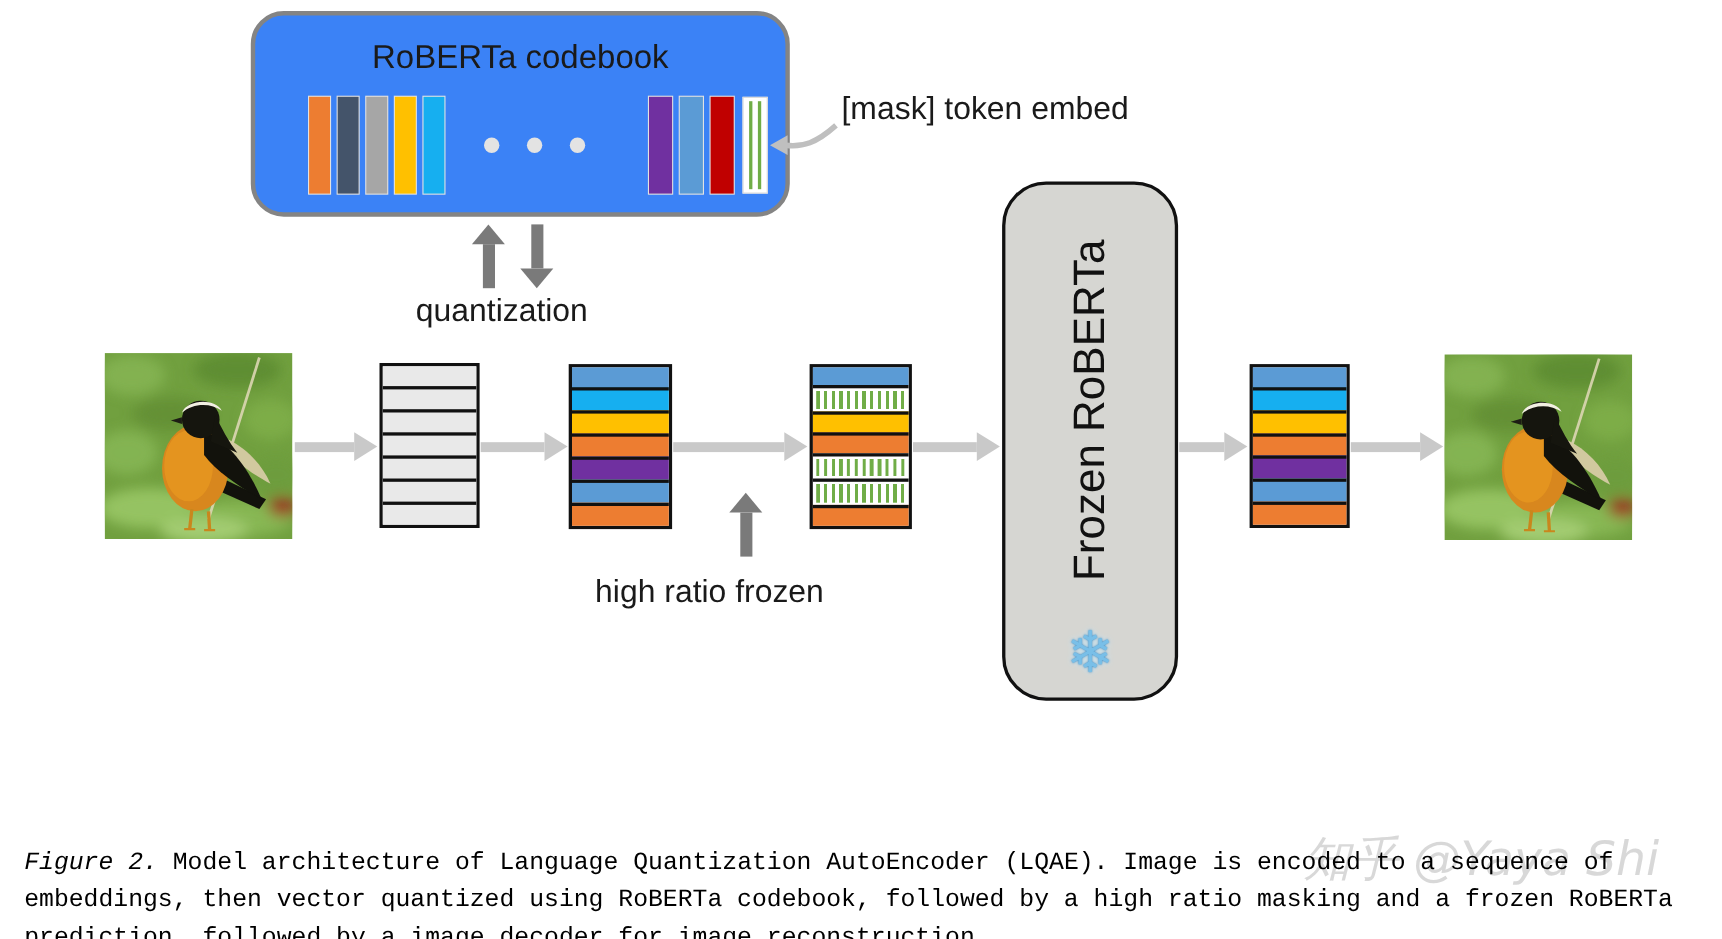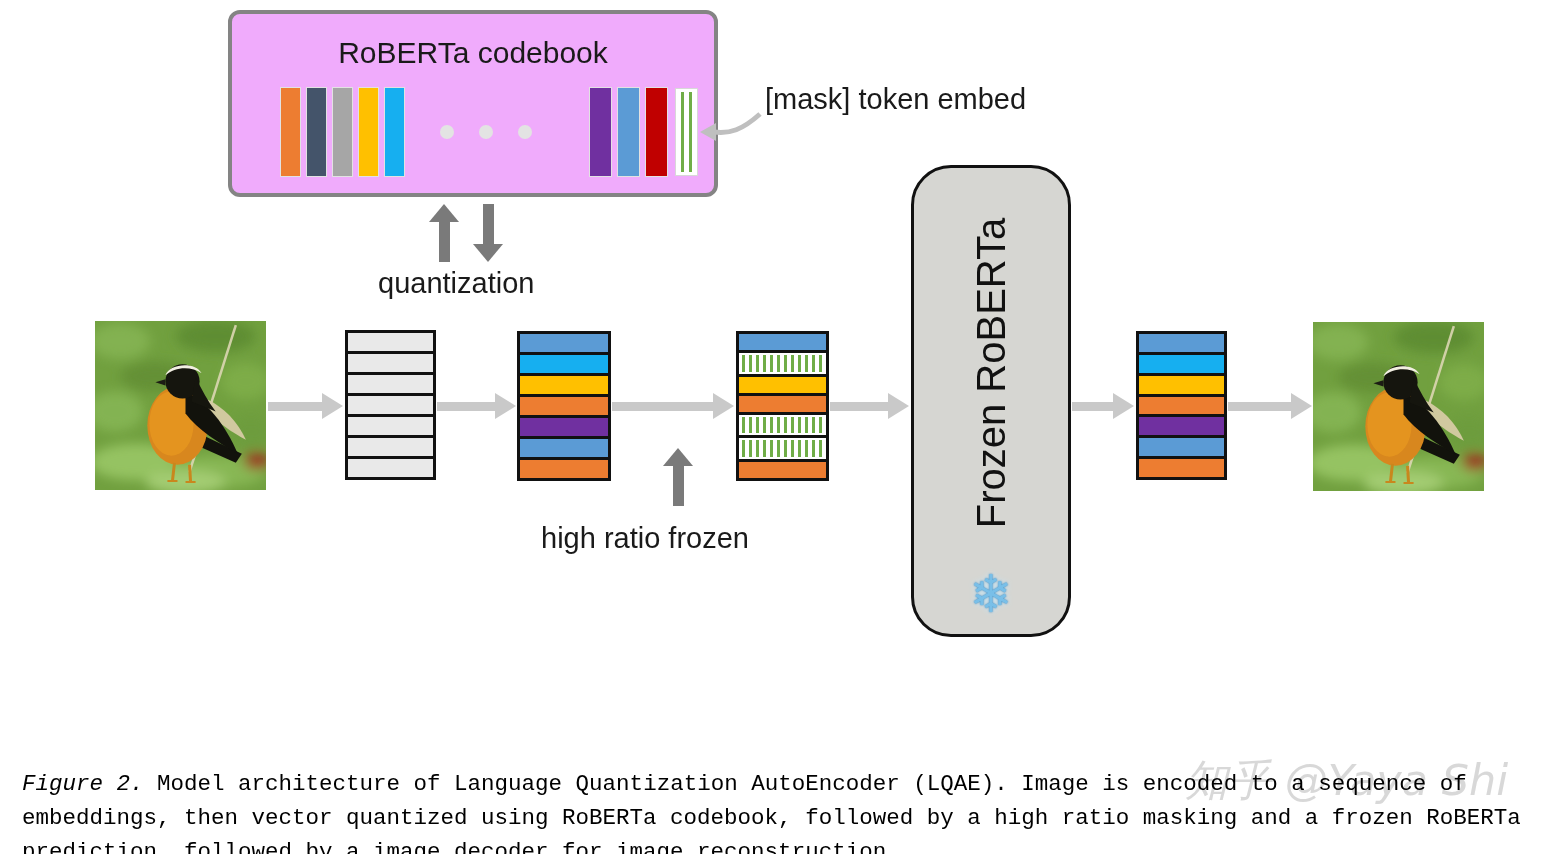--- a/index.html
+++ b/index.html
@@ -1,21 +1,21 @@
 <!DOCTYPE html>
 <html style="--arrow-light: #C9C9C9; --arrow-dark: #7A7A7A; --mask-green: #70AD47; --frozen-fill: #D6D6D2; --box-border: #848484; --dot-gray: #E3E3E3;"><head>
 <meta charset="utf-8">
 <style>
   html,body{margin:0;padding:0;background:#fff;}
   #canvas{position:relative;width:1565px;height:854px;background:#fff;overflow:hidden;
           font-family:"Liberation Sans","DejaVu Sans",sans-serif;}
 
   
   .codebook{position:absolute;left:228px;top:10px;width:490px;height:187px;
-            border:4px solid var(--box-border);border-radius:12px;background:#f0abfc;box-sizing:border-box;}
+            border:4px solid var(--box-border);border-radius:30px;background:#3b82f6;box-sizing:border-box;}
   .codebook-title{position:absolute;left:0;right:0;top:22px;text-align:center;
                   font-size:30px;color:#1a1a1a;}
   .barrow{position:absolute;top:74px;display:flex;gap:7px;align-items:stretch;height:88px;}
   .vbar{width:19px;height:88px;box-shadow:0 0 0 1px #e2e2e2;}
   .vbar.wide{width:21px;}
   .dots{position:absolute;left:208px;top:111px;display:flex;gap:25px;}
   .dot{width:14px;height:14px;border-radius:50%;background:var(--dot-gray);}
   .maskbar{position:absolute;left:443px;top:74px;width:23px;height:88px;background:#fff;
            border:1px solid #d8d8d8;box-sizing:border-box;}
   .maskbar .mline{position:absolute;top:3px;bottom:3px;width:3px;background:var(--mask-green);}

